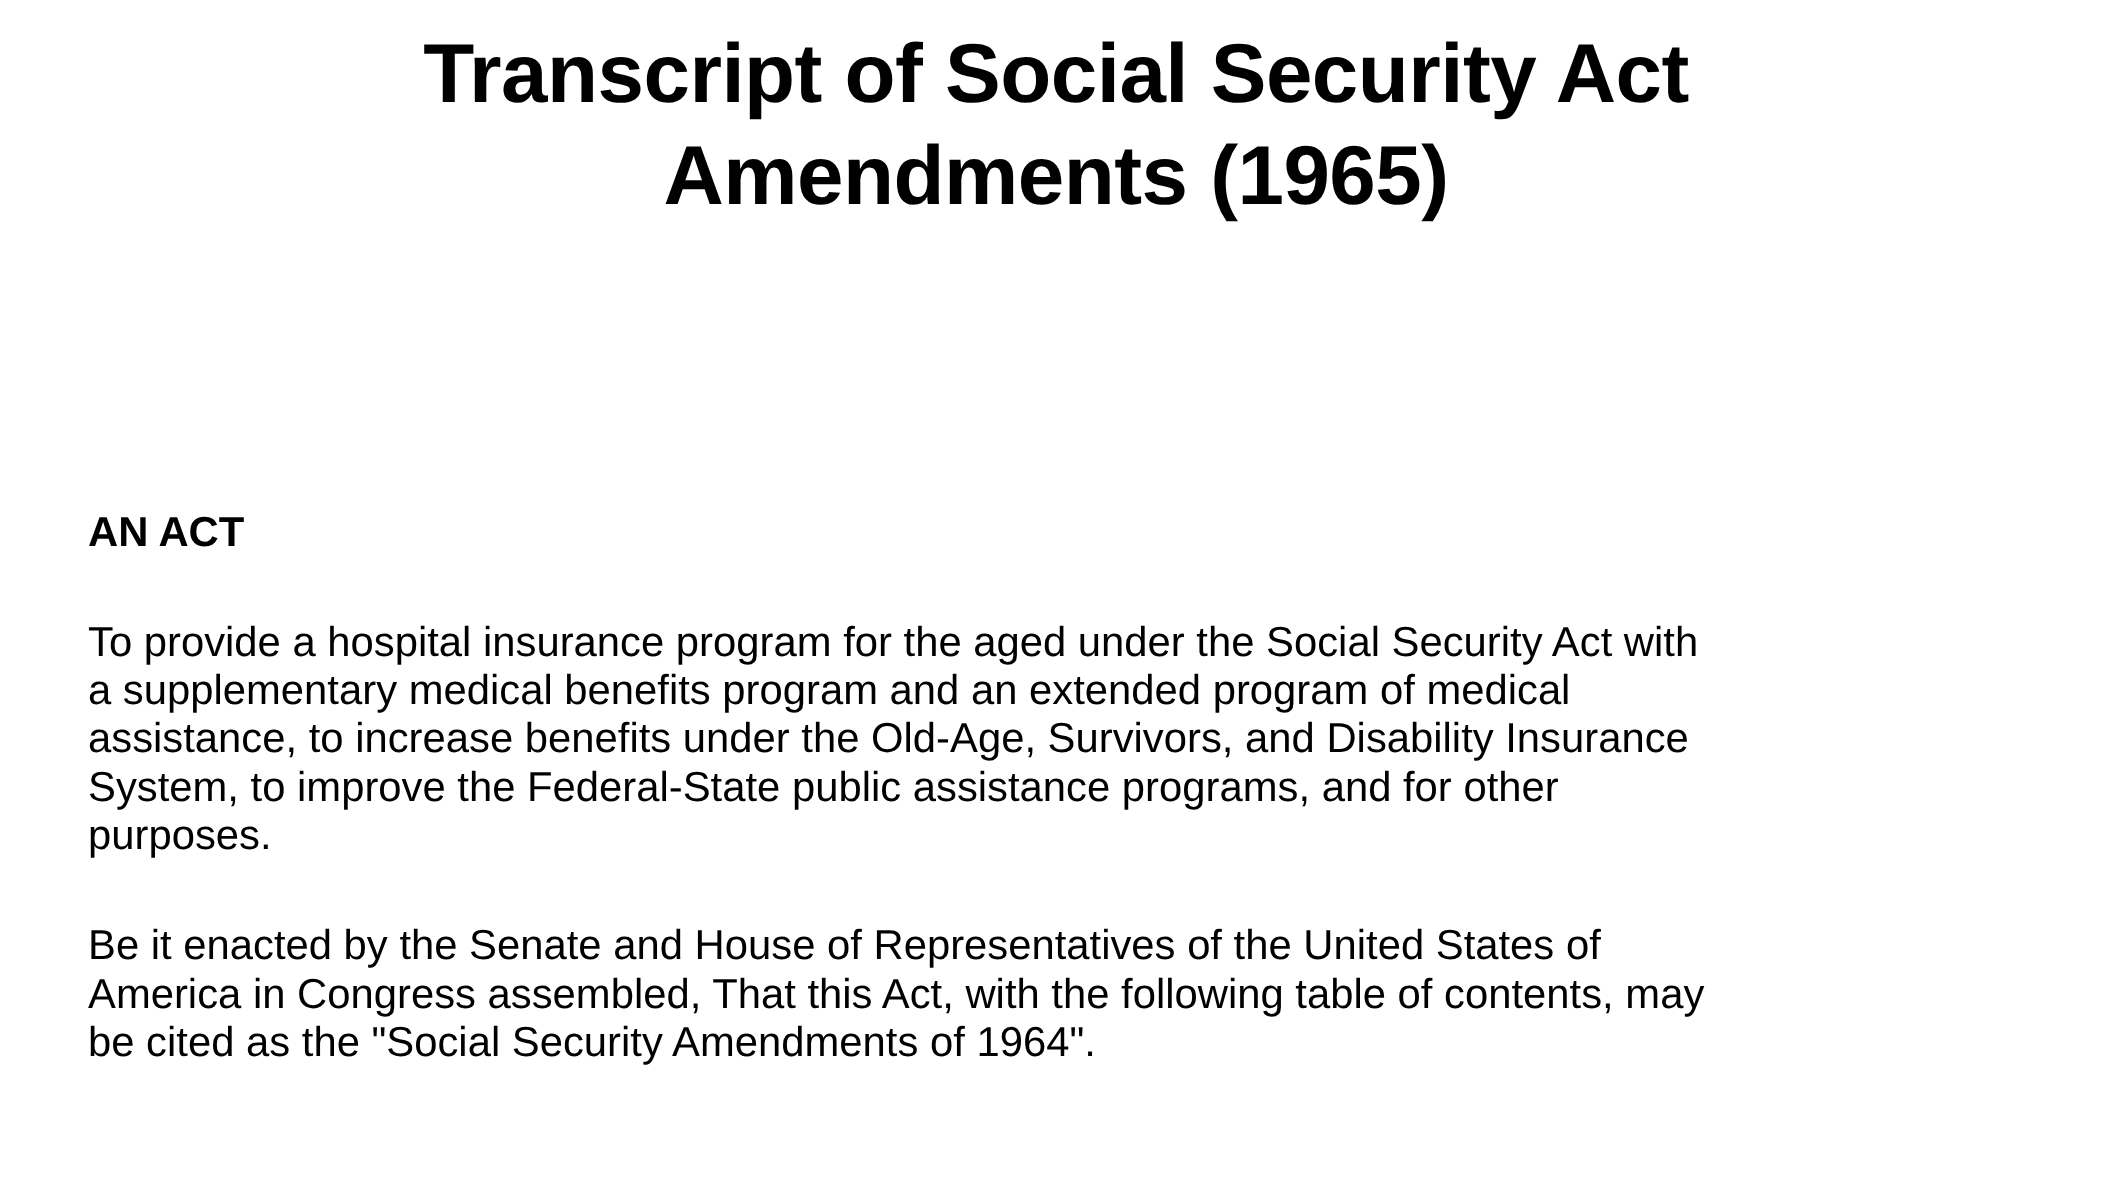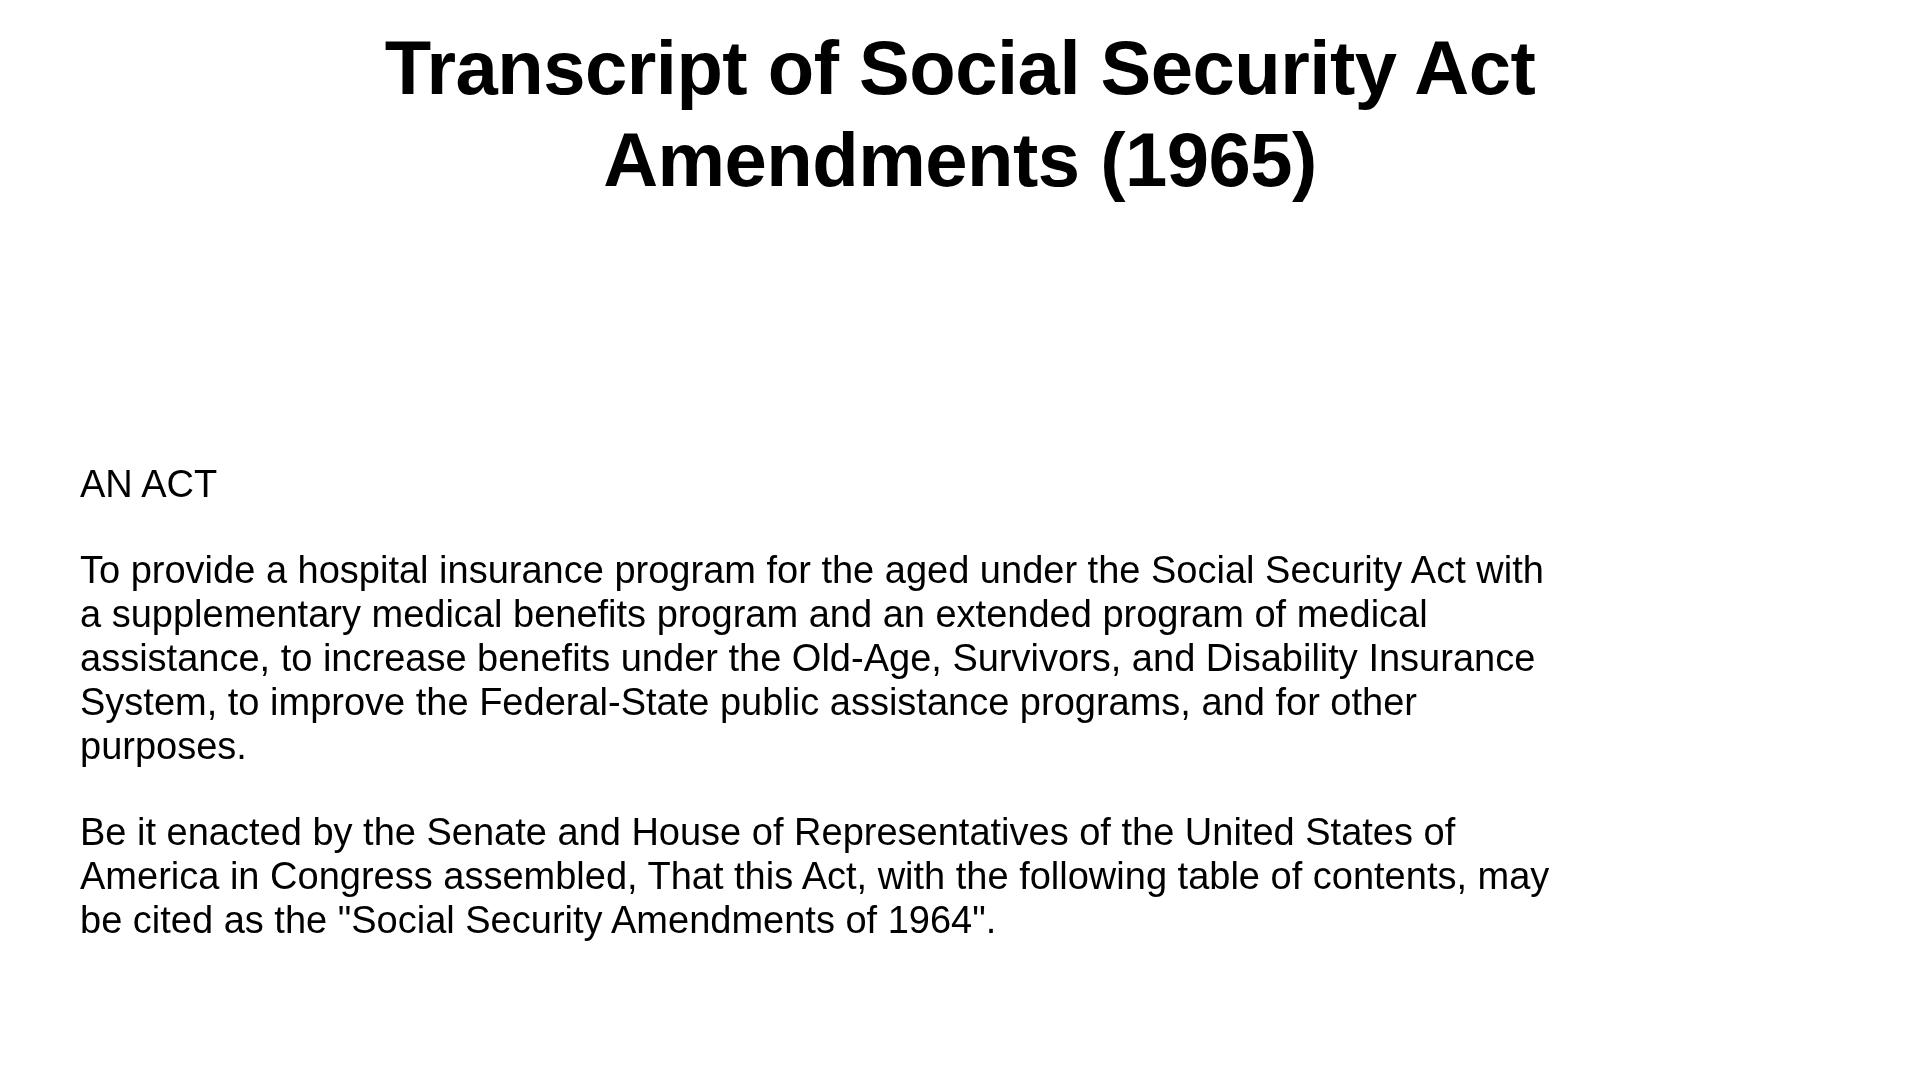--- a/index.html
+++ b/index.html
@@ -48,25 +48,26 @@
 
   .para {
     font-size: 38px;
     line-height: 44px;
     color: #000000;
     white-space: pre-line;
     margin: 0;
   }
 
   .para + .para {
-    margin-top: 42px;
+    margin-top: 56px;
   }
 
   .para-an-act {
     margin-bottom: 12px;
+    font-weight: bold;
   }
 </style>
 </head>
 <body>
 
 <div class="page">
 
   <div class="doc-title">Transcript of Social Security Act
 Amendments (1965)</div>
 

